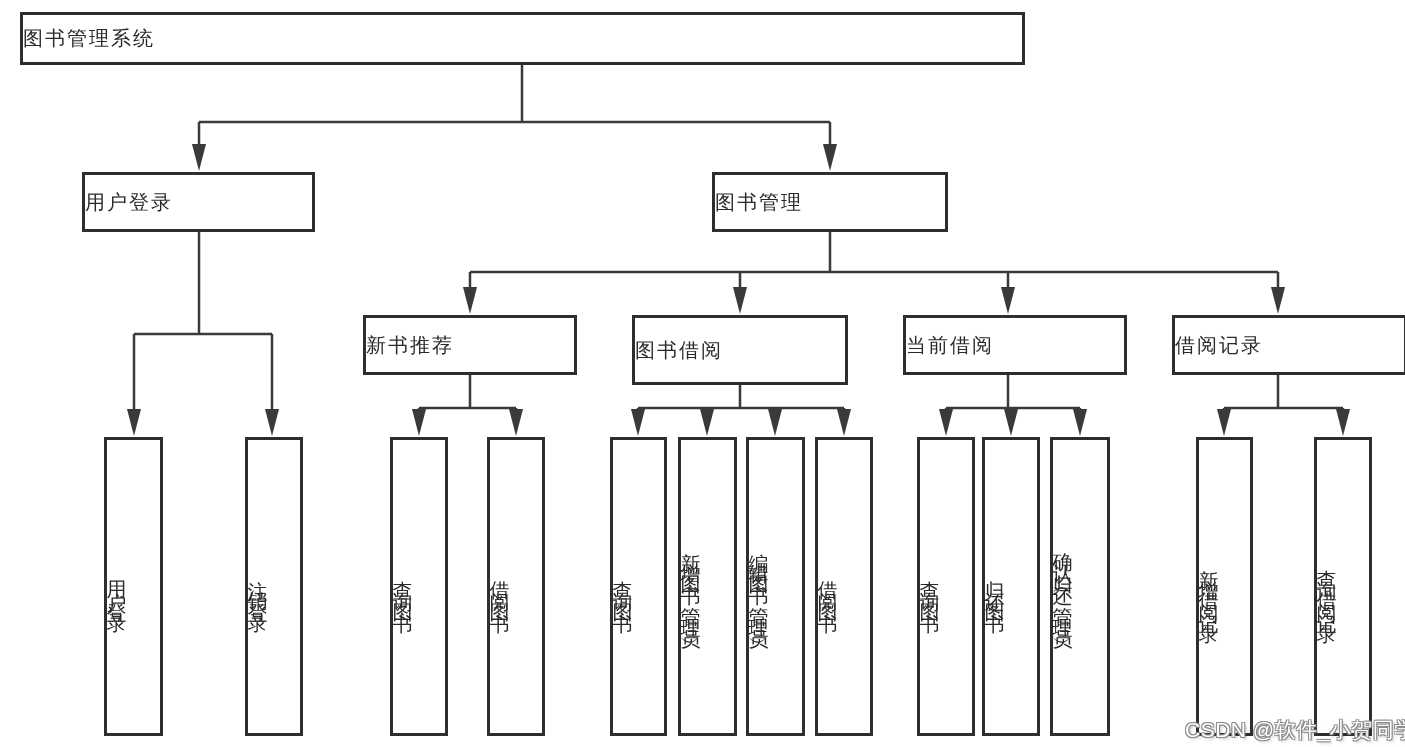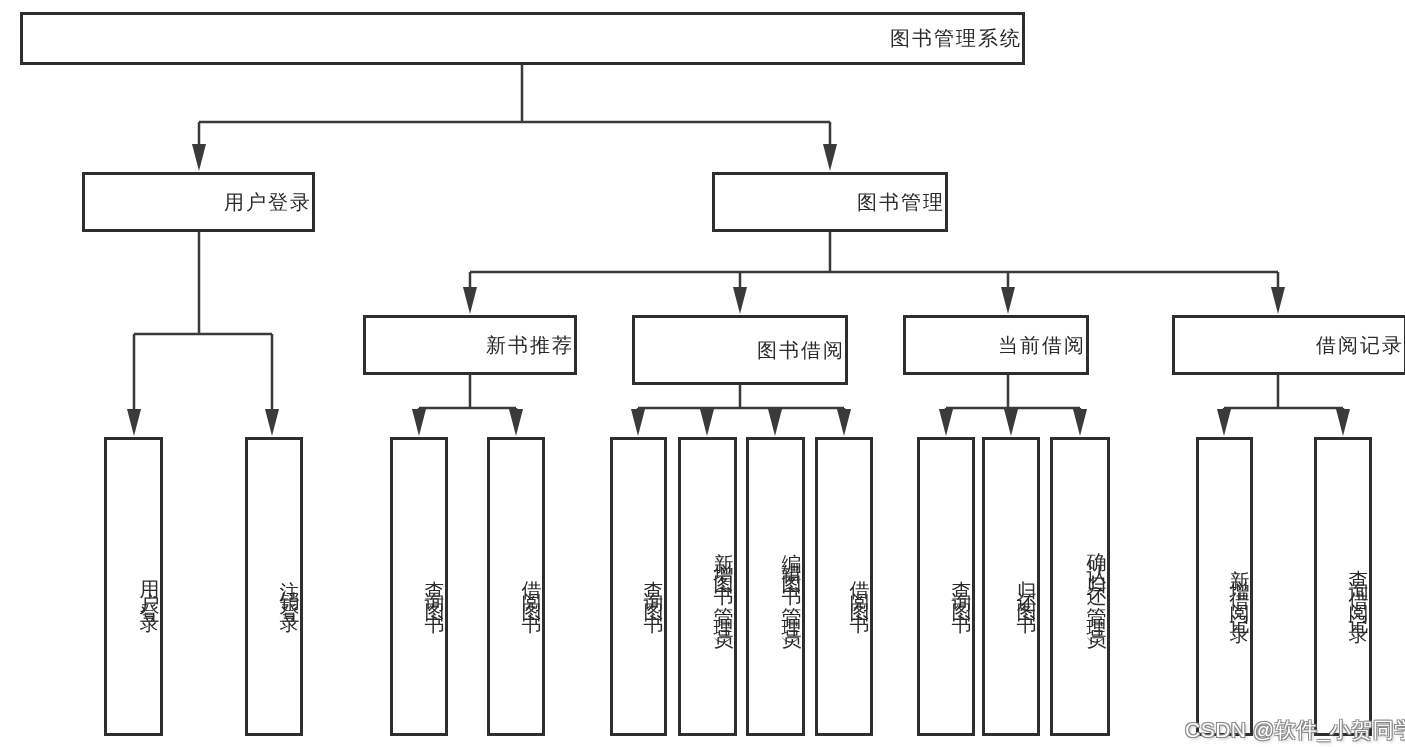--- a/index.html
+++ b/index.html
@@ -22,21 +22,21 @@
   .diagram{position:absolute;inset:0;}
   .connectors{position:absolute;left:0;top:0;color:var(--line);}
   .connectors .lines{stroke:currentColor;stroke-width:2.5;fill:none;}
   .connectors .arrows polygon{fill:currentColor;stroke:none;}
   .box{
     position:absolute;
     border:3px solid var(--box-border);
     background:#ffffff;
     display:flex;
     align-items:center;
-    justify-content:flex-end;
+    justify-content:flex-start;
   }
   .box.h span{
     font-size:20px;
     letter-spacing:2px;
     white-space:nowrap;
     color:var(--text);
   }
   .box.v span{
     writing-mode:vertical-rl;
     text-orientation:mixed;
@@ -111,21 +111,21 @@
   <div class="box h" style="left:363px;top:315px;width:214px;height:60px">
     <span>新书推荐</span>
   </div>
 
   <div class="box h" style="left:712px;top:172px;width:236px;height:60px">
     <span>图书管理</span>
   </div>
   <div class="box h" style="left:632px;top:315px;width:216px;height:70px">
     <span>图书借阅</span>
   </div>
-  <div class="box h" style="left:903px;top:315px;width:186px;height:60px">
+  <div class="box h" style="left:903px;top:315px;width:224px;height:60px">
     <span>当前借阅</span>
   </div>
   <div class="box h" style="left:1172px;top:315px;width:235px;height:60px">
     <span>借阅记录</span>
   </div>
 
   <div class="box v" style="left:104px;top:437px;width:59px;height:299px">
     <span>用户登录</span>
   </div>
   <div class="box v" style="left:245px;top:437px;width:58px;height:299px">

